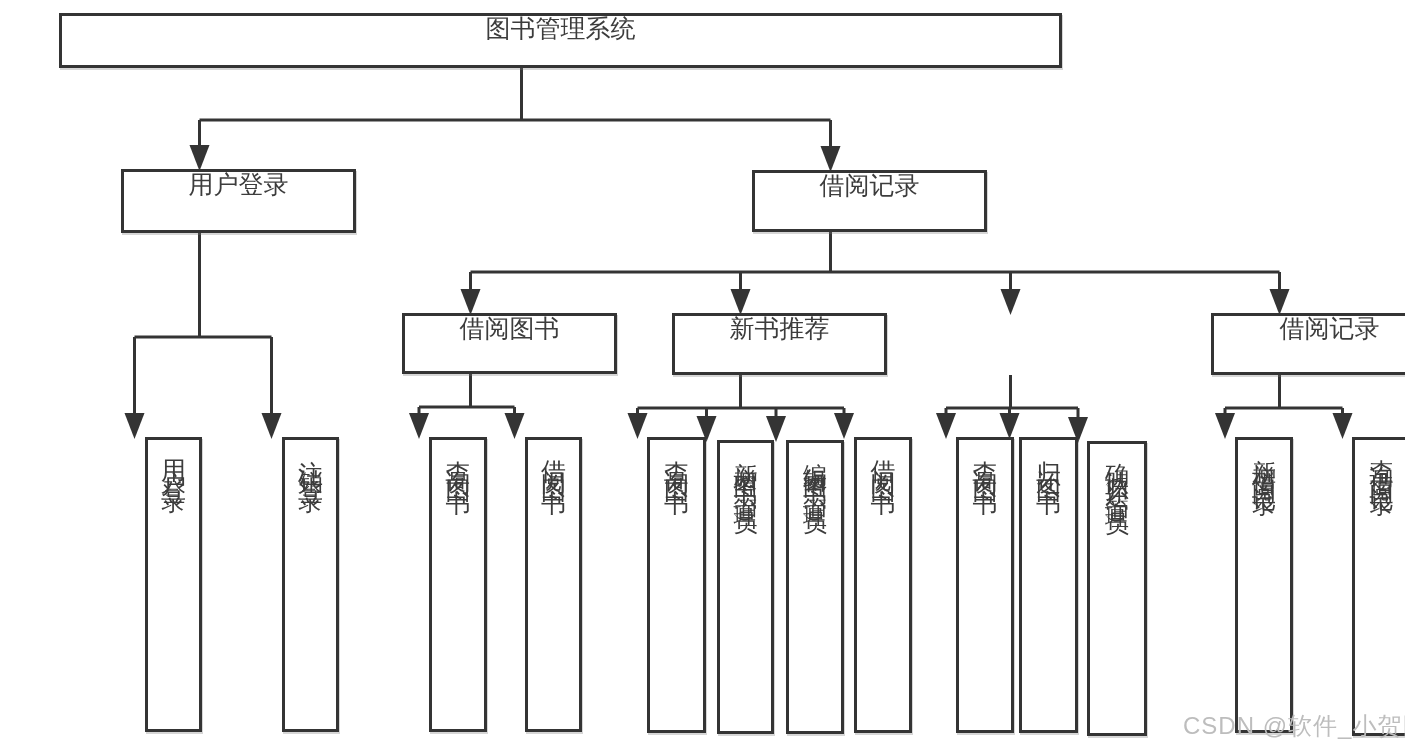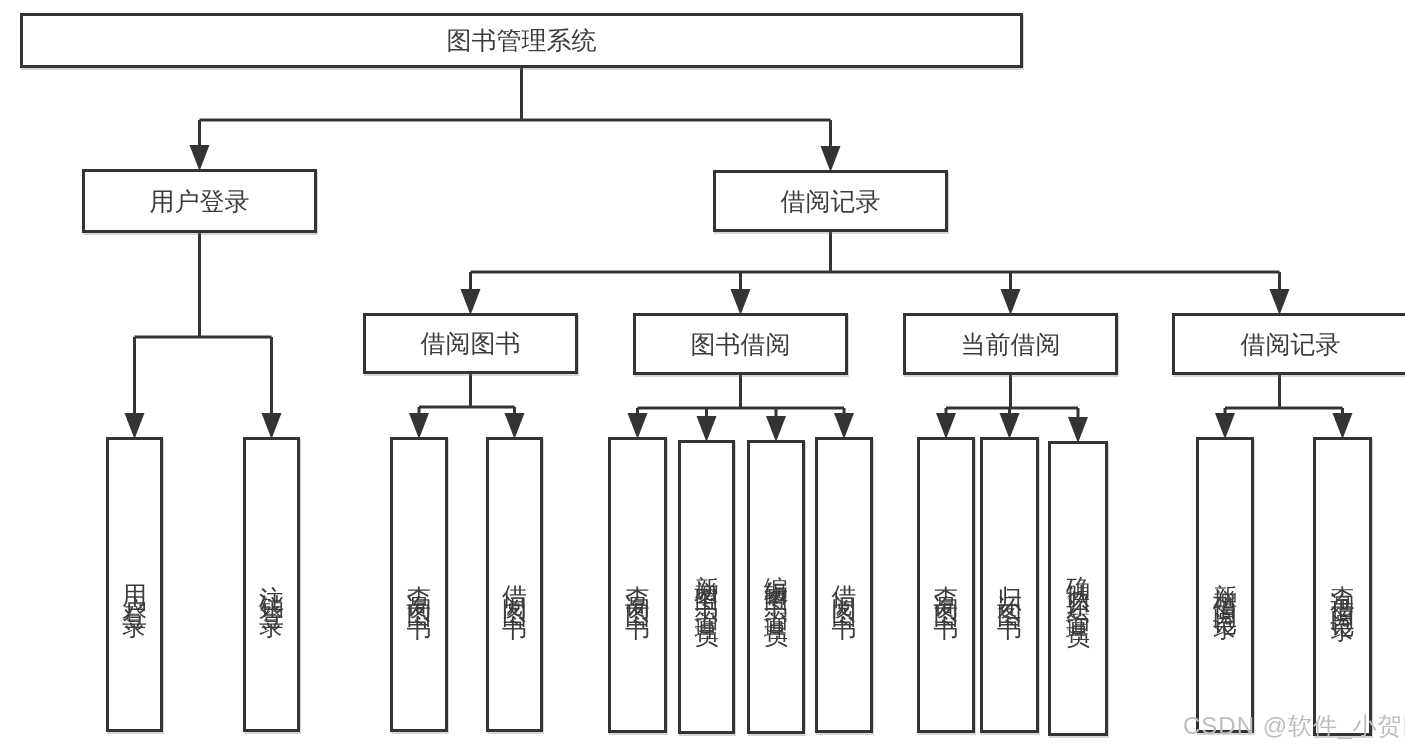--- a/index.html
+++ b/index.html
@@ -18,22 +18,23 @@
     font-family:"Liberation Sans","DejaVu Sans",sans-serif;
   }
   #connectors{position:absolute;left:0;top:0;z-index:1;}
   #nodes{position:absolute;left:0;top:0;width:100%;height:100%;z-index:2;}
   .node{
     position:absolute;
     box-sizing:border-box;
     background:var(--box-bg);
     border:3px solid var(--box-border);
     box-shadow:1px 2px 0 rgba(120,120,120,0.30);
-    display:flex;align-items:center;justify-content:center;
+    display:flex;align-items:flex-start;justify-content:center;
     color:var(--text);
+    margin-left:39px;
   }
   .node .label{
     color:var(--text);
     font-size:25px;
     line-height:1;
     white-space:nowrap;
   }
   .node.vertical .label{
     writing-mode:vertical-rl;
     text-orientation:mixed;
@@ -94,24 +95,21 @@
       <div class="node horizontal" style="left: 82px; top: 169px; width: 235px; height: 64px;">
         <span class="label">用户登录</span>
       </div>
       <div class="node horizontal" style="left: 713px; top: 170px; width: 235px; height: 62px;">
         <span class="label">借阅记录</span>
       </div>
       <div class="node horizontal" style="left: 363px; top: 313px; width: 215px; height: 61px;">
         <span class="label">借阅图书</span>
       </div>
       <div class="node horizontal" style="left: 633px; top: 313px; width: 215px; height: 62px;">
-        <span class="label">图书借阅</span>
-      </div>
-      <div class="node horizontal" style="left: 903px; top: 313px; width: 215px; height: 62px;">
-        <span class="label">当前借阅</span>
+        <span class="label">新书推荐</span>
       </div>
       <div class="node horizontal" style="left: 1172px; top: 313px; width: 237px; height: 62px;">
         <span class="label">借阅记录</span>
       </div>
       <div class="node vertical" style="left: 106px; top: 437px; width: 57px; height: 295px;">
         <span class="label">用户登录</span>
       </div>
       <div class="node vertical" style="left: 243px; top: 437px; width: 57px; height: 295px;">
         <span class="label">注销登录</span>
       </div>

